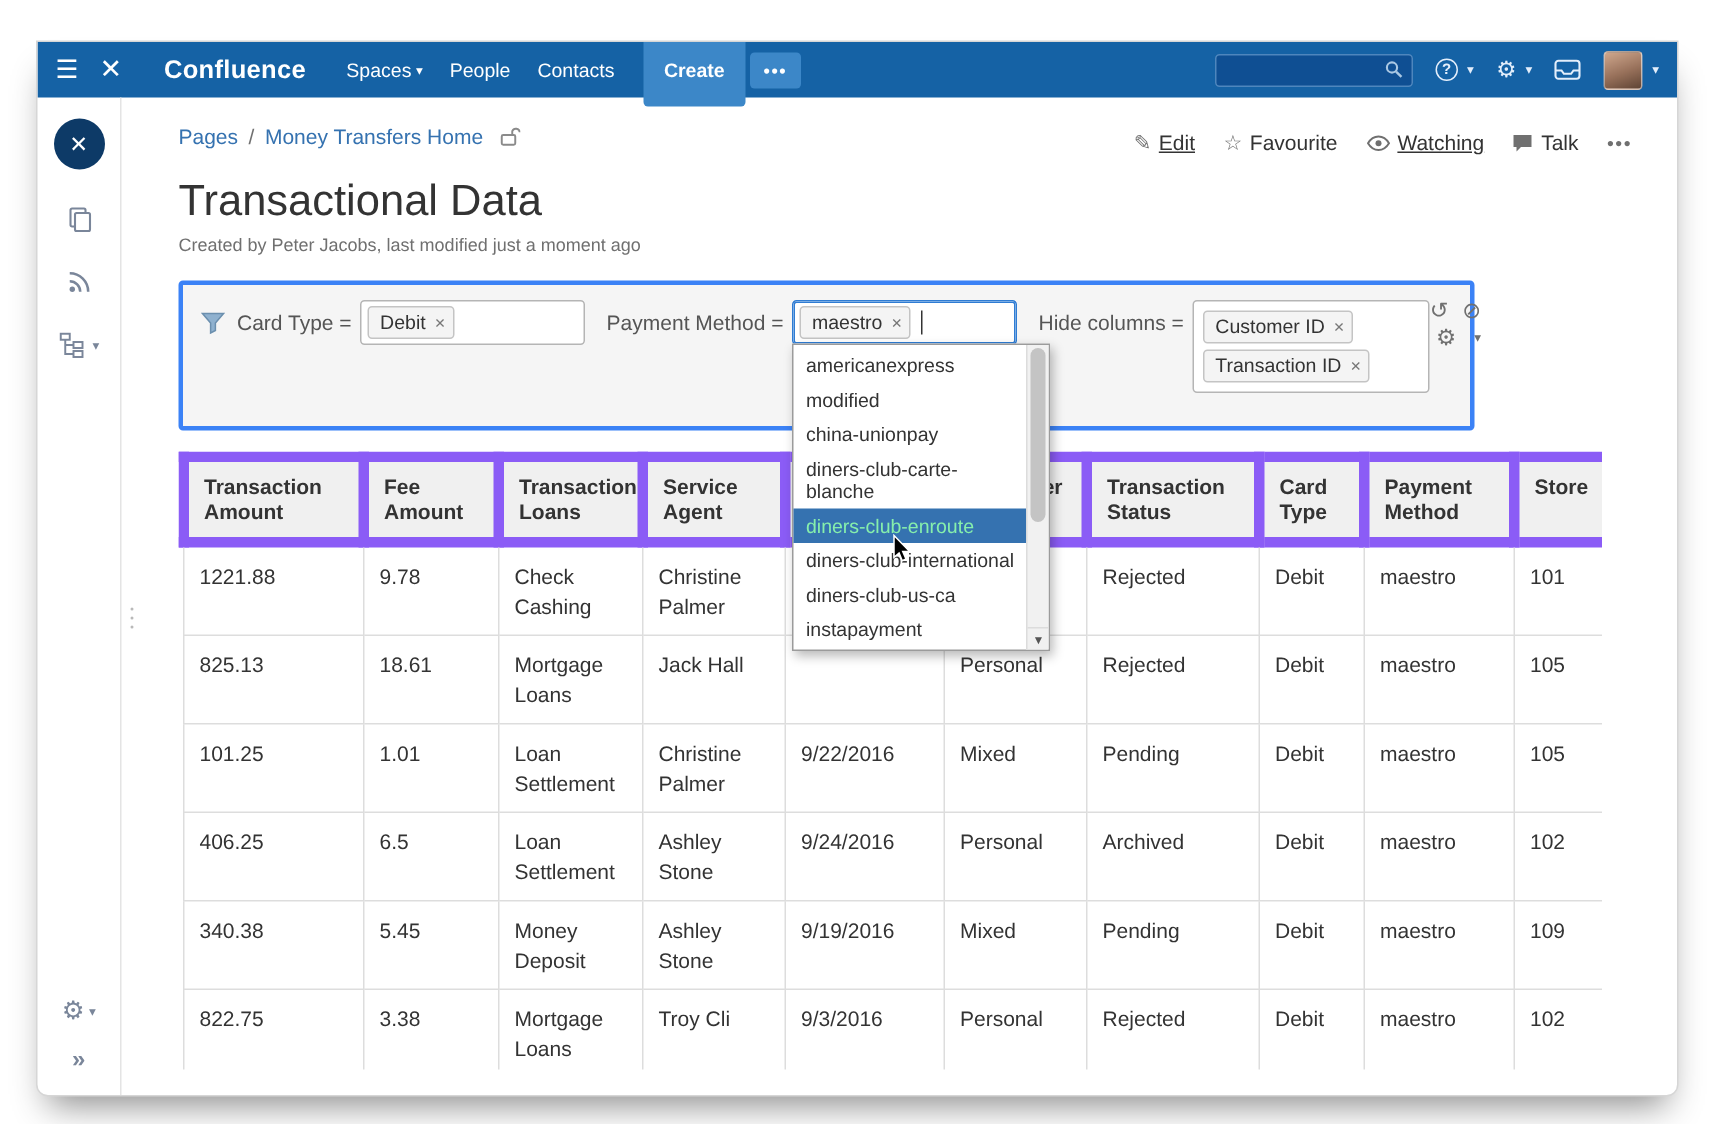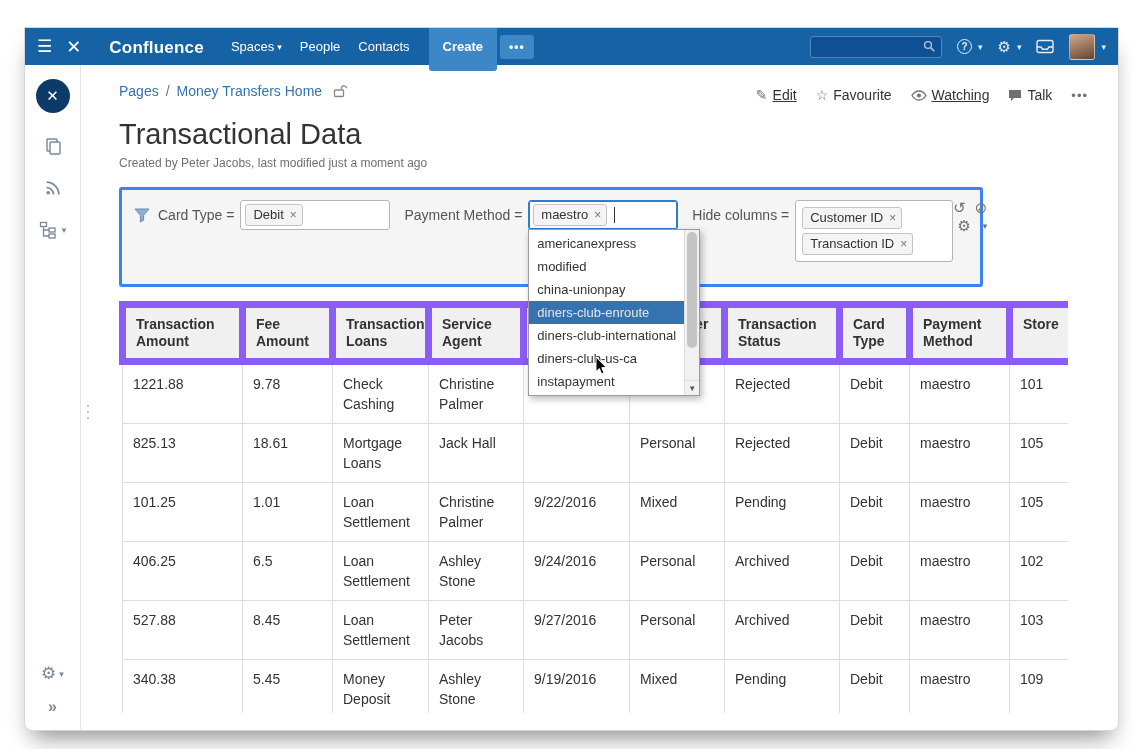--- a/index.html
+++ b/index.html
@@ -71,21 +71,21 @@
   .hide-box { width:158px; height:62px; flex-direction:column; align-items:flex-start; justify-content:center; padding:4px 6px; }
   .fcontrols { margin-left:auto; display:flex; flex-direction:column; align-items:flex-end; gap:3px; color:#707070; margin-right:2px; }
   .fcontrols .row { display:flex; gap:9px; align-items:center; }
   .ficon { font-size:15px; cursor:pointer; line-height:1; }
 
   
   .dropdown { position:absolute; left:0; top:29px; width:172px; background:#fff; border:1px solid #9b9b9b;
               box-shadow:2px 3px 7px rgba(0,0,0,.28); display:flex; z-index:30; }
   .dropdown ul { flex:1; min-width:0; list-style:none; padding:2px 0; }
   .dropdown li { padding:4px 8px; font-size:13px; line-height:15px; color:#333; cursor:pointer; overflow-wrap:break-word; }
-  .dropdown li.selected { background:#3572b0; color:#e5e5e5; }
+  .dropdown li.selected { background:#3572b0; color:#86efac; }
   .scrollcol { width:15px; flex:none; background:#f1f1f1; border-left:1px solid #dcdcdc; position:relative; }
   .thumb { position:absolute; left:2px; right:2px; top:2px; height:116px; background:#c4c4c4; border-radius:6px; }
   .scroll-down { position:absolute; bottom:0; left:0; right:0; height:15px; border-top:1px solid #dcdcdc;
                  display:flex; align-items:center; justify-content:center; font-size:8px; color:#555; cursor:pointer; }
   .mouse-cursor { position:absolute; left:66px; top:126px; z-index:40; pointer-events:none; }
 
   
   .table-wrap { margin-top:14px; width:949px; height:412px; overflow:hidden; }
   table { border-collapse:collapse; table-layout:fixed; width:949px; font-size:14px; color:#333; }
   th { background:#f0f0f0; font-weight:bold; text-align:left; vertical-align:top; padding:8px 10px;
@@ -246,20 +246,21 @@
                 <span class="x">×</span>
               </span>
             <span class="text-caret"></span>
           </span>
 
           <div class="dropdown">
             <ul id="pm-list">
                 <li>americanexpress</li>
                 <li>modified</li>
                 <li>china-unionpay</li>
+                <li>diners-club-carte-blanche</li>
                 <li class="selected">diners-club-enroute</li>
                 <li>diners-club-international</li>
                 <li>diners-club-us-ca</li>
                 <li>instapayment</li>
               </ul>
             <span class="scrollcol">
               <span class="thumb"></span>
               <span class="scroll-down">▼</span>
             </span>
             <svg class="mouse-cursor" width="13" height="20" viewBox="0 0 13 20">
@@ -363,32 +364,20 @@
                 <td>Loan Settlement</td>
                 <td>Ashley Stone</td>
                 <td>9/24/2016</td>
                 <td>Personal</td>
                 <td>Archived</td>
                 <td>Debit</td>
                 <td>maestro</td>
                 <td>102</td>
               </tr>
               <tr>
-                <td>527.88</td>
-                <td>8.45</td>
-                <td>Loan Settlement</td>
-                <td>Peter Jacobs</td>
-                <td>9/27/2016</td>
-                <td>Personal</td>
-                <td>Archived</td>
-                <td>Debit</td>
-                <td>maestro</td>
-                <td>103</td>
-              </tr>
-              <tr>
                 <td>340.38</td>
                 <td>5.45</td>
                 <td>Money Deposit</td>
                 <td>Ashley Stone</td>
                 <td>9/19/2016</td>
                 <td>Mixed</td>
                 <td>Pending</td>
                 <td>Debit</td>
                 <td>maestro</td>
                 <td>109</td>

